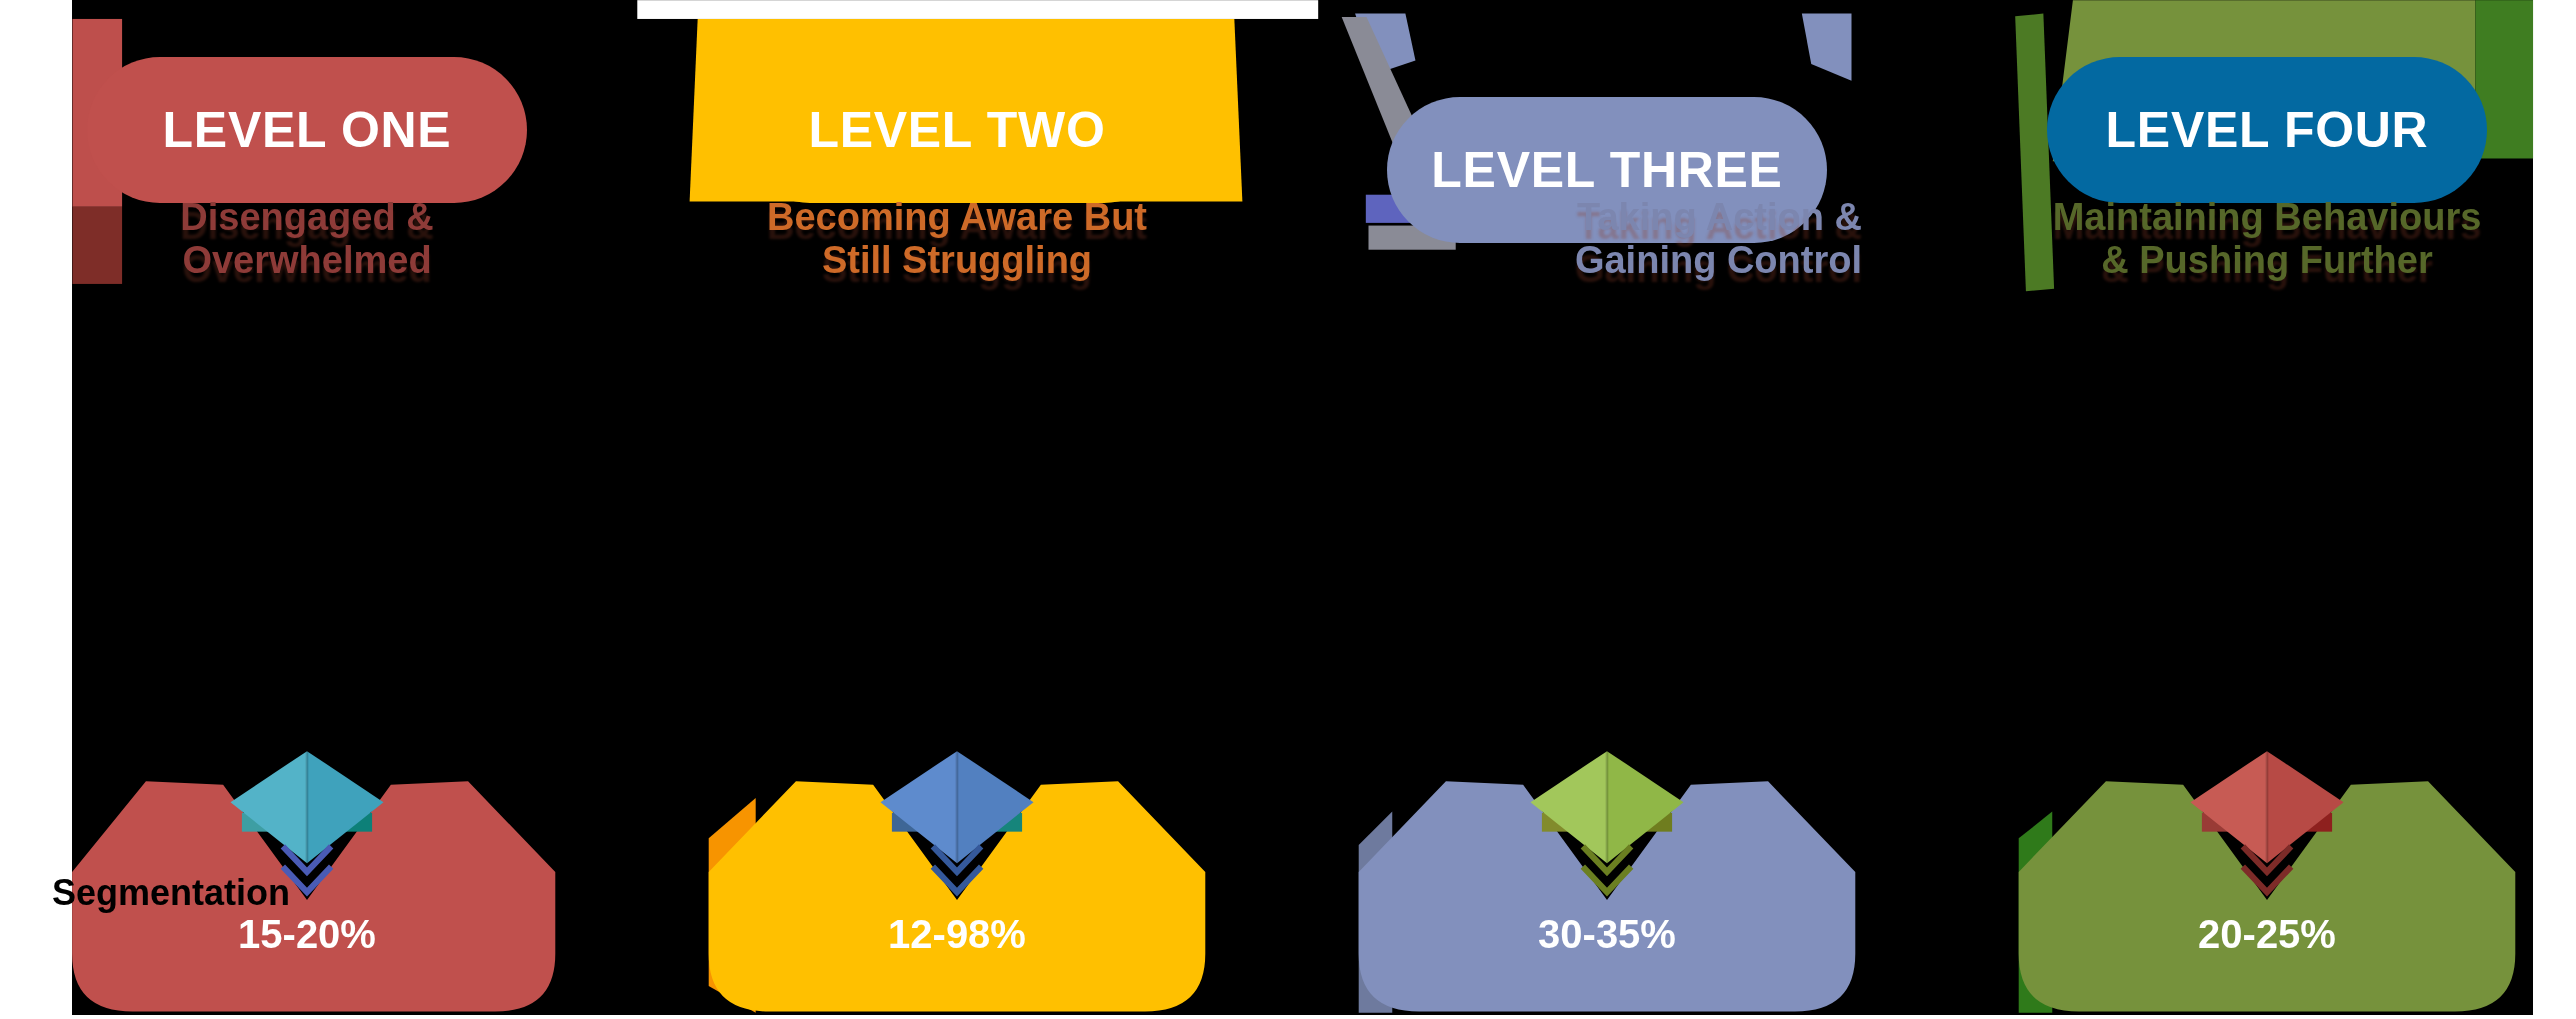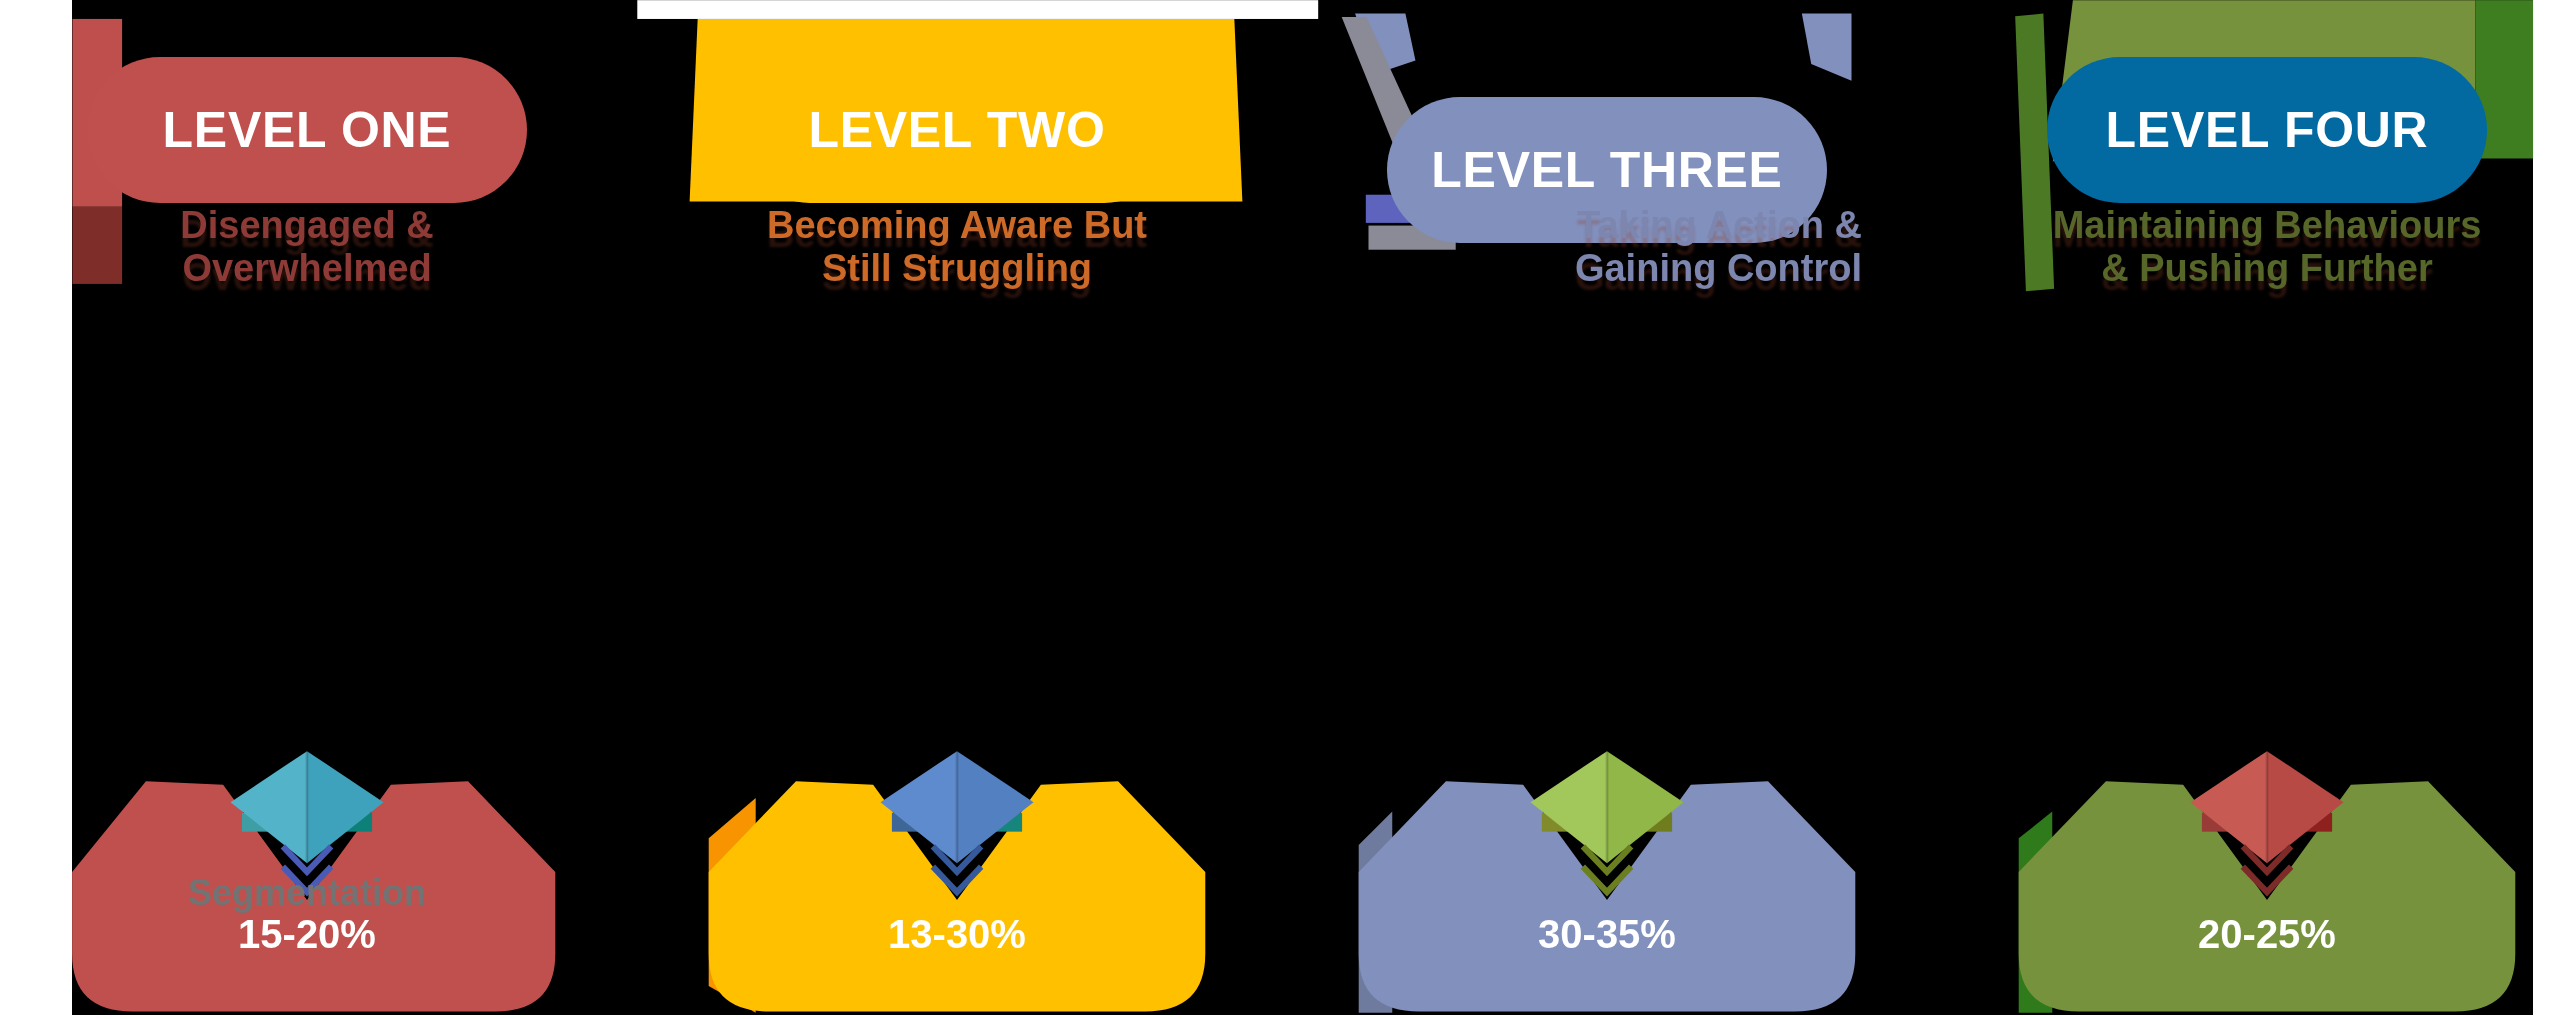--- a/index.html
+++ b/index.html
@@ -5,24 +5,24 @@
   html,body{margin:0;padding:0;background:#ffffff;}
   #stage{position:relative;width:2576px;height:1020px;background:#ffffff;overflow:hidden;
          font-family:"Liberation Sans", sans-serif;}
   #black-canvas{position:absolute;left:72px;top:0;width:2461px;height:1015px;background:#000;}
   .column{position:absolute;top:0;width:510px;height:720px;}
   .pill{position:absolute;left:35px;top:57px;width:440px;height:146px;border-radius:73px;
         display:flex;align-items:center;justify-content:center;}
   .pill-label{color:#ffffff;font-weight:bold;font-size:50px;letter-spacing:0.7px;}
   .subtitle{position:absolute;left:0;top:196px;width:510px;text-align:center;
             font-weight:bold;font-size:38px;line-height:43px;
-            text-shadow:0 9.4px 2.7px rgba(140,60,40,0.30);margin-top:8px;}
+            text-shadow:0 9.4px 2.7px rgba(140,60,40,0.30);}
   .blob-svg{position:absolute;left:0;top:704px;width:510px;height:309px;}
-  .range-label{position:absolute;left:0;top:872px;width:510px;text-align:center;
-               color:#737373;font-weight:bold;font-size:36px;}
+  .range-label{position:absolute;left:0;top:872px;width:510px;text-align:left;
+               color:#000000;font-weight:bold;font-size:36px;}
   .range-value{position:absolute;left:0;top:912px;width:510px;text-align:center;
                color:#fff;font-weight:bold;font-size:40px;}
   #decor{position:absolute;left:0;top:0;pointer-events:none;}
 </style>
 </head>
 <body>
 
 <div id="stage">
   <div id="black-canvas"></div>
 
@@ -78,21 +78,21 @@
                Q 750 458 660 458 L 100 458 Q 10 458 10 372 Z" style="fill: rgb(255, 192, 0);"></path>
       <rect x="283" y="162" width="72" height="28" style="fill: rgb(62, 102, 150);"></rect>
       <rect x="405" y="162" width="72" height="28" style="fill: rgb(22, 133, 123);"></rect>
       <polygon points="380,70 266,146 380,237" style="fill: rgb(94, 139, 205);"></polygon>
       <polygon points="380,70 494,146 380,237" style="fill: rgb(82, 128, 192);"></polygon>
       <line x1="380" y1="70" x2="380" y2="237" stroke="rgba(0,0,0,0.18)" stroke-width="4"></line>
       <polyline points="344,212 380,250 416,212" fill="none" stroke-width="9" style="stroke: rgb(53, 89, 155);"></polyline>
       <polyline points="344,242 380,280 416,242" fill="none" stroke-width="9" style="stroke: rgb(53, 89, 155);"></polyline>
     </svg>
     <div class="range-label"></div>
-    <div class="range-value">13-30%</div>
+    <div class="range-value">12-98%</div>
   </div>
 
   <div class="column" style="left:1352px">
     <div class="pill" style="background-color: rgb(130, 144, 189); margin-top: 40px;">
       <span class="pill-label">LEVEL THREE</span>
     </div>
     <div class="subtitle" style="color: rgb(124, 134, 175); text-align: right;">
       <div>Taking Action &amp;</div>
       <div>Gaining Control</div>
     </div>

